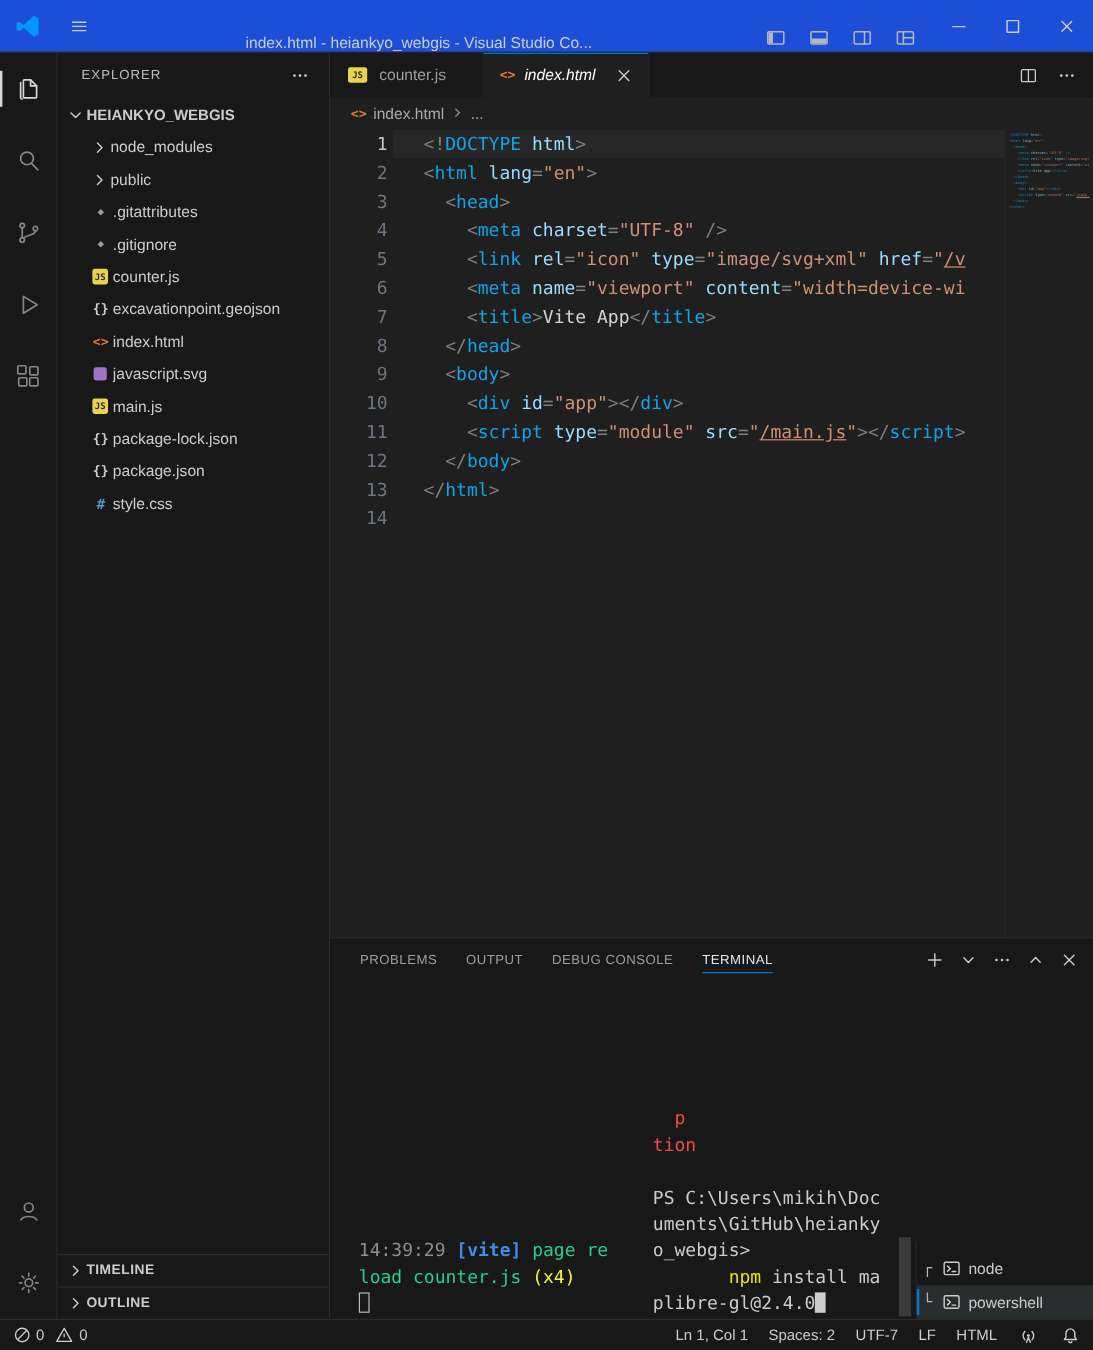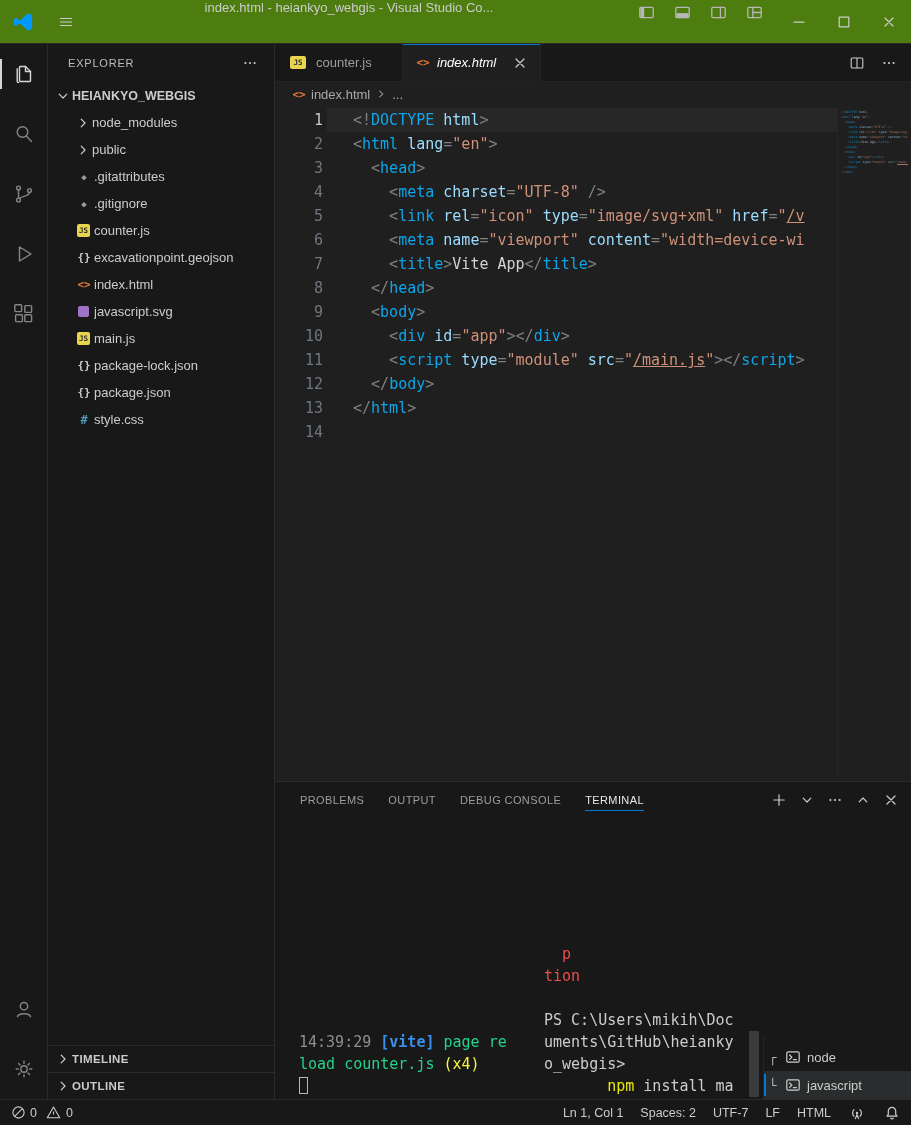--- a/index.html
+++ b/index.html
@@ -3,22 +3,22 @@
 <meta charset="utf-8">
 <style>
   *{margin:0;padding:0;box-sizing:border-box;}
   html,body{width:911px;height:1125px;overflow:hidden;background:#1f1f1f;
     font-family:"Liberation Sans","DejaVu Sans",sans-serif;}
   .window{display:flex;flex-direction:column;width:911px;height:1125px;}
   .icon{display:inline-flex;align-items:center;justify-content:center;}
   .icon svg{display:block;}
 
   
-  .titlebar{height:44px;flex:0 0 auto;background:#4d7c0f;border-bottom:1px solid #2b2b2b;
-    display:flex;align-items:flex-start;color:#cccccc;}
+  .titlebar{height:44px;flex:0 0 auto;background:#1d4ed8;border-bottom:1px solid #2b2b2b;
+    display:flex;align-items:flex-end;color:#cccccc;}
   .logo{width:46px;height:100%;}
   .menu-btn{width:40px;height:100%;color:#cccccc;cursor:pointer;}
   .tb-title{flex:1;text-align:center;font-size:13px;color:#cccccc;white-space:nowrap;overflow:hidden;}
   .tb-layout{display:flex;gap:12px;margin:0 10px 0 22px;color:#b8b8b8;}
   .tb-layout .icon{width:24px;height:24px;cursor:pointer;}
   .tb-controls{display:flex;height:100%;}
   .tb-controls .icon{width:45px;height:100%;color:#cccccc;cursor:pointer;}
 
   
   .main{flex:1;display:flex;min-height:0;}
@@ -513,20 +513,21 @@
               <div class="term-line"><span class="cursor-hollow"></span></div>
             </div>
           <div class="term-pane right" id="term-right">
               <div class="term-line"><span class="tseg-red">  p</span></div>
               <div class="term-line"><span class="tseg-red">tion</span></div>
               <div class="term-line">&nbsp;</div>
               <div class="term-line"><span class="tseg-fg">PS C:\Users\mikih\Doc</span></div>
               <div class="term-line"><span class="tseg-fg">uments\GitHub\heianky</span></div>
               <div class="term-line"><span class="tseg-fg">o_webgis&gt;</span></div>
               <div class="term-line"><span class="tseg-fg">       </span><span class="tseg-cmd">npm</span><span class="tseg-fg"> install ma</span></div>
+              <div class="term-line"><span class="tseg-fg">plibre-gl@2.4.0</span><span class="cursor-block"></span></div>
             </div>
           <div class="term-vscroll"></div>
           <div class="term-list" id="term-list">
               <div class="term-row">
                 <span class="branch">┌</span>
                 <span class="icon">
                   <svg width="16" height="16" viewBox="0 0 16 16" fill="none" stroke="currentColor" stroke-width="1.2" stroke-linecap="round" stroke-linejoin="round">
                     <rect x="1.8" y="2.8" width="12.4" height="10.4" rx="1.4"></rect>
                     <path d="M4.6 6l2.3 2.2-2.3 2.2"></path>
                     <path d="M8.4 10.6h3"></path>
@@ -536,21 +537,21 @@
               </div>
               <div class="term-row active">
                 <span class="branch">└</span>
                 <span class="icon">
                   <svg width="16" height="16" viewBox="0 0 16 16" fill="none" stroke="currentColor" stroke-width="1.2" stroke-linecap="round" stroke-linejoin="round">
                     <rect x="1.8" y="2.8" width="12.4" height="10.4" rx="1.4"></rect>
                     <path d="M4.6 6l2.3 2.2-2.3 2.2"></path>
                     <path d="M8.4 10.6h3"></path>
                   </svg>
                 </span>
-                <span>javascript</span>
+                <span>powershell</span>
               </div>
             </div>
         </div>
       </div>
 
     </div>
   </div>
 
   <footer class="statusbar">
     <div class="sb-left">

